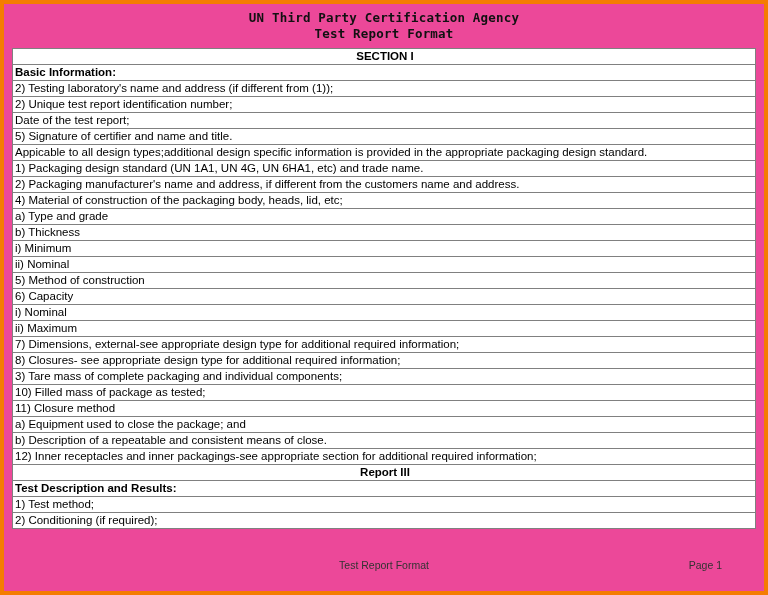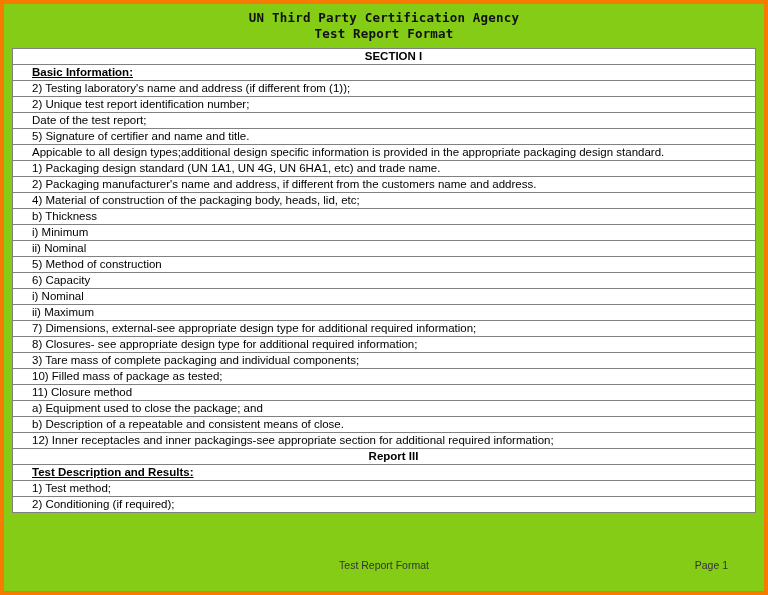--- a/index.html
+++ b/index.html
@@ -12,21 +12,21 @@
     height: 595px;
     font-family: "Liberation Sans", sans-serif;
     overflow: hidden;
   }
   #page {
     position: relative;
     width: 768px;
     height: 595px;
     box-sizing: border-box;
     border: 4px solid #f57c00;
-    background: #84cc16;
+    background: #ec4899;
   }
   #doc-title {
     text-align: center;
     font-family: "DejaVu Sans Mono", "Liberation Mono", monospace;
     font-weight: bold;
     font-size: 12.5px;
     line-height: 16px;
     color: #111111;
     padding-top: 6px;
     letter-spacing: 0.2px;
@@ -37,60 +37,59 @@
     width: 744px;
     margin: 6px auto 0 auto;
     border-collapse: collapse;
     table-layout: fixed;
   }
   table.report td {
     border: 1px solid #808080;
     font-size: 11.5px;
     line-height: 13px;
     color: #000000;
-    padding: 1px 0 1px 19px;
+    padding: 1px 0 1px 2px;
     height: 13px;
     vertical-align: middle;
     white-space: nowrap;
     overflow: hidden;
     background: #ffffff;
   }
   td.section-head {
     background: #8ec5fb;
     text-align: center;
     font-weight: bold;
     font-size: 12px;
     border: 1px solid #404040;
     padding: 1px 0;
   }
   td.sub-head {
     font-weight: bold;
     font-size: 12px;
-    text-decoration: underline;
   }
   td.indent1 { padding-left: 14px; }
   td.indent2 { padding-left: 26px; }
 
   #footer {
     position: absolute;
     left: 4px;
     right: 4px;
     bottom: 18px;
     height: 14px;
     font-size: 10.5px;
     color: #333333;
   }
   #footer .center {
     position: absolute;
     left: 0; right: 0;
     text-align: center;
   }
   #footer .right {
     position: absolute;
-    right: 32px;
+    right: 38px;
     text-align: right;
   }
 </style>
 </head>
 <body>
 
 <div id="page">
 
   <div id="doc-title">
     <span>UN Third Party Certification Agency</span>
@@ -123,20 +122,23 @@
         <tr>
           <td>1) Packaging design standard (UN 1A1, UN 4G, UN 6HA1, etc) and trade name.</td>
         </tr>
         <tr>
           <td>2) Packaging manufacturer's name and address, if different from the customers name and address.</td>
         </tr>
         <tr>
           <td>4) Material of construction of the packaging body, heads, lid, etc;</td>
         </tr>
         <tr>
+          <td class="indent1">a) Type and grade</td>
+        </tr>
+        <tr>
           <td class="indent1">b) Thickness</td>
         </tr>
         <tr>
           <td class="indent2">i) Minimum</td>
         </tr>
         <tr>
           <td class="indent2">ii) Nominal</td>
         </tr>
         <tr>
           <td>5) Method of construction</td>

